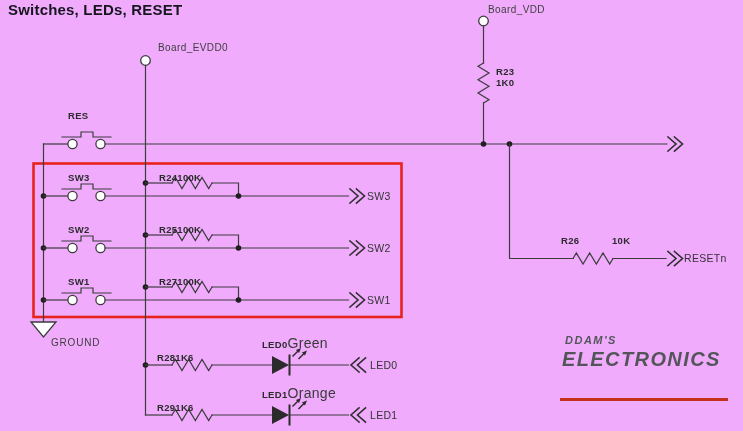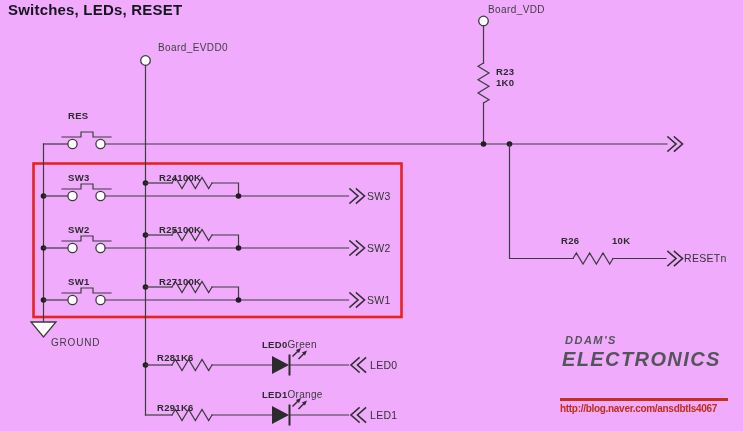--- a/index.html
+++ b/index.html
@@ -7,21 +7,21 @@
          font-family:"Liberation Sans",sans-serif;}
   svg{position:absolute;left:0;top:0;}
   .w{stroke:#3c3c3c;stroke-width:1.2;fill:none;stroke-linecap:square;}
   .ch{stroke:#2e2e2e;stroke-width:1.6;fill:none;stroke-linecap:square;stroke-linejoin:miter;}
   .t{stroke:#3c3c3c;stroke-width:1.3;fill:#fff;}
   .dot{fill:#1f1f1f;stroke:none;}
   .lbl{position:absolute;white-space:nowrap;line-height:12px;}
   .title{font-size:15px;font-weight:700;color:#16161e;letter-spacing:.2px;}
   .net{font-size:10px;color:#3e3e3e;letter-spacing:.4px;line-height:12px;margin-left:34px;}
   .ref{font-size:9.5px;font-weight:700;color:#2b2b2b;letter-spacing:.3px;line-height:11px;}
-  .plain{font-size:10px;font-weight:400;color:#3a3a3a;letter-spacing:.3px;line-height:11px;}
+  .plain{font-size:14px;font-weight:400;color:#3a3a3a;letter-spacing:.3px;line-height:11px;}
   .port{font-size:10.5px;color:#333;letter-spacing:.3px;line-height:13px;}
   .pair span{margin-right:0;}
   .pair span:last-child{margin-right:0;}
   .logo-brand{font-size:11px;font-weight:700;font-style:italic;color:#54555a;letter-spacing:1.5px;}
   .logo-big{font-size:20px;font-weight:700;font-style:italic;color:#54555a;letter-spacing:1.4px;line-height:23px;}
   .logo-url{font-size:10px;font-weight:700;color:#c02e18;letter-spacing:-0.3px;}
   .logo-rule{position:absolute;left:560px;top:398px;width:168px;height:2.5px;background:#c43category01c;background:#c4301c;}
 </style>
 </head>
 <body>
@@ -193,15 +193,14 @@
     <span class="ref">R29</span><span class="ref">1K6</span>
   </div>
   <div class="lbl pair" style="left:262px;top:387px;">
     <span class="ref">LED1</span><span class="plain">Orange</span>
   </div>
   <span class="lbl port" style="left:370px;top:409px;">LED1</span>
 
   <span class="lbl logo-brand" style="left:565px;top:334px;">DDAM'S</span>
   <span class="lbl logo-big" style="left:562px;top:348px;">ELECTRONICS</span>
   <div class="logo-rule"></div>
-  <span class="lbl logo-url" style="left:560px;top:403px;">http://blog.naver.com/ansdbtls4067</span>
 
 </div>
 
 </body></html>

